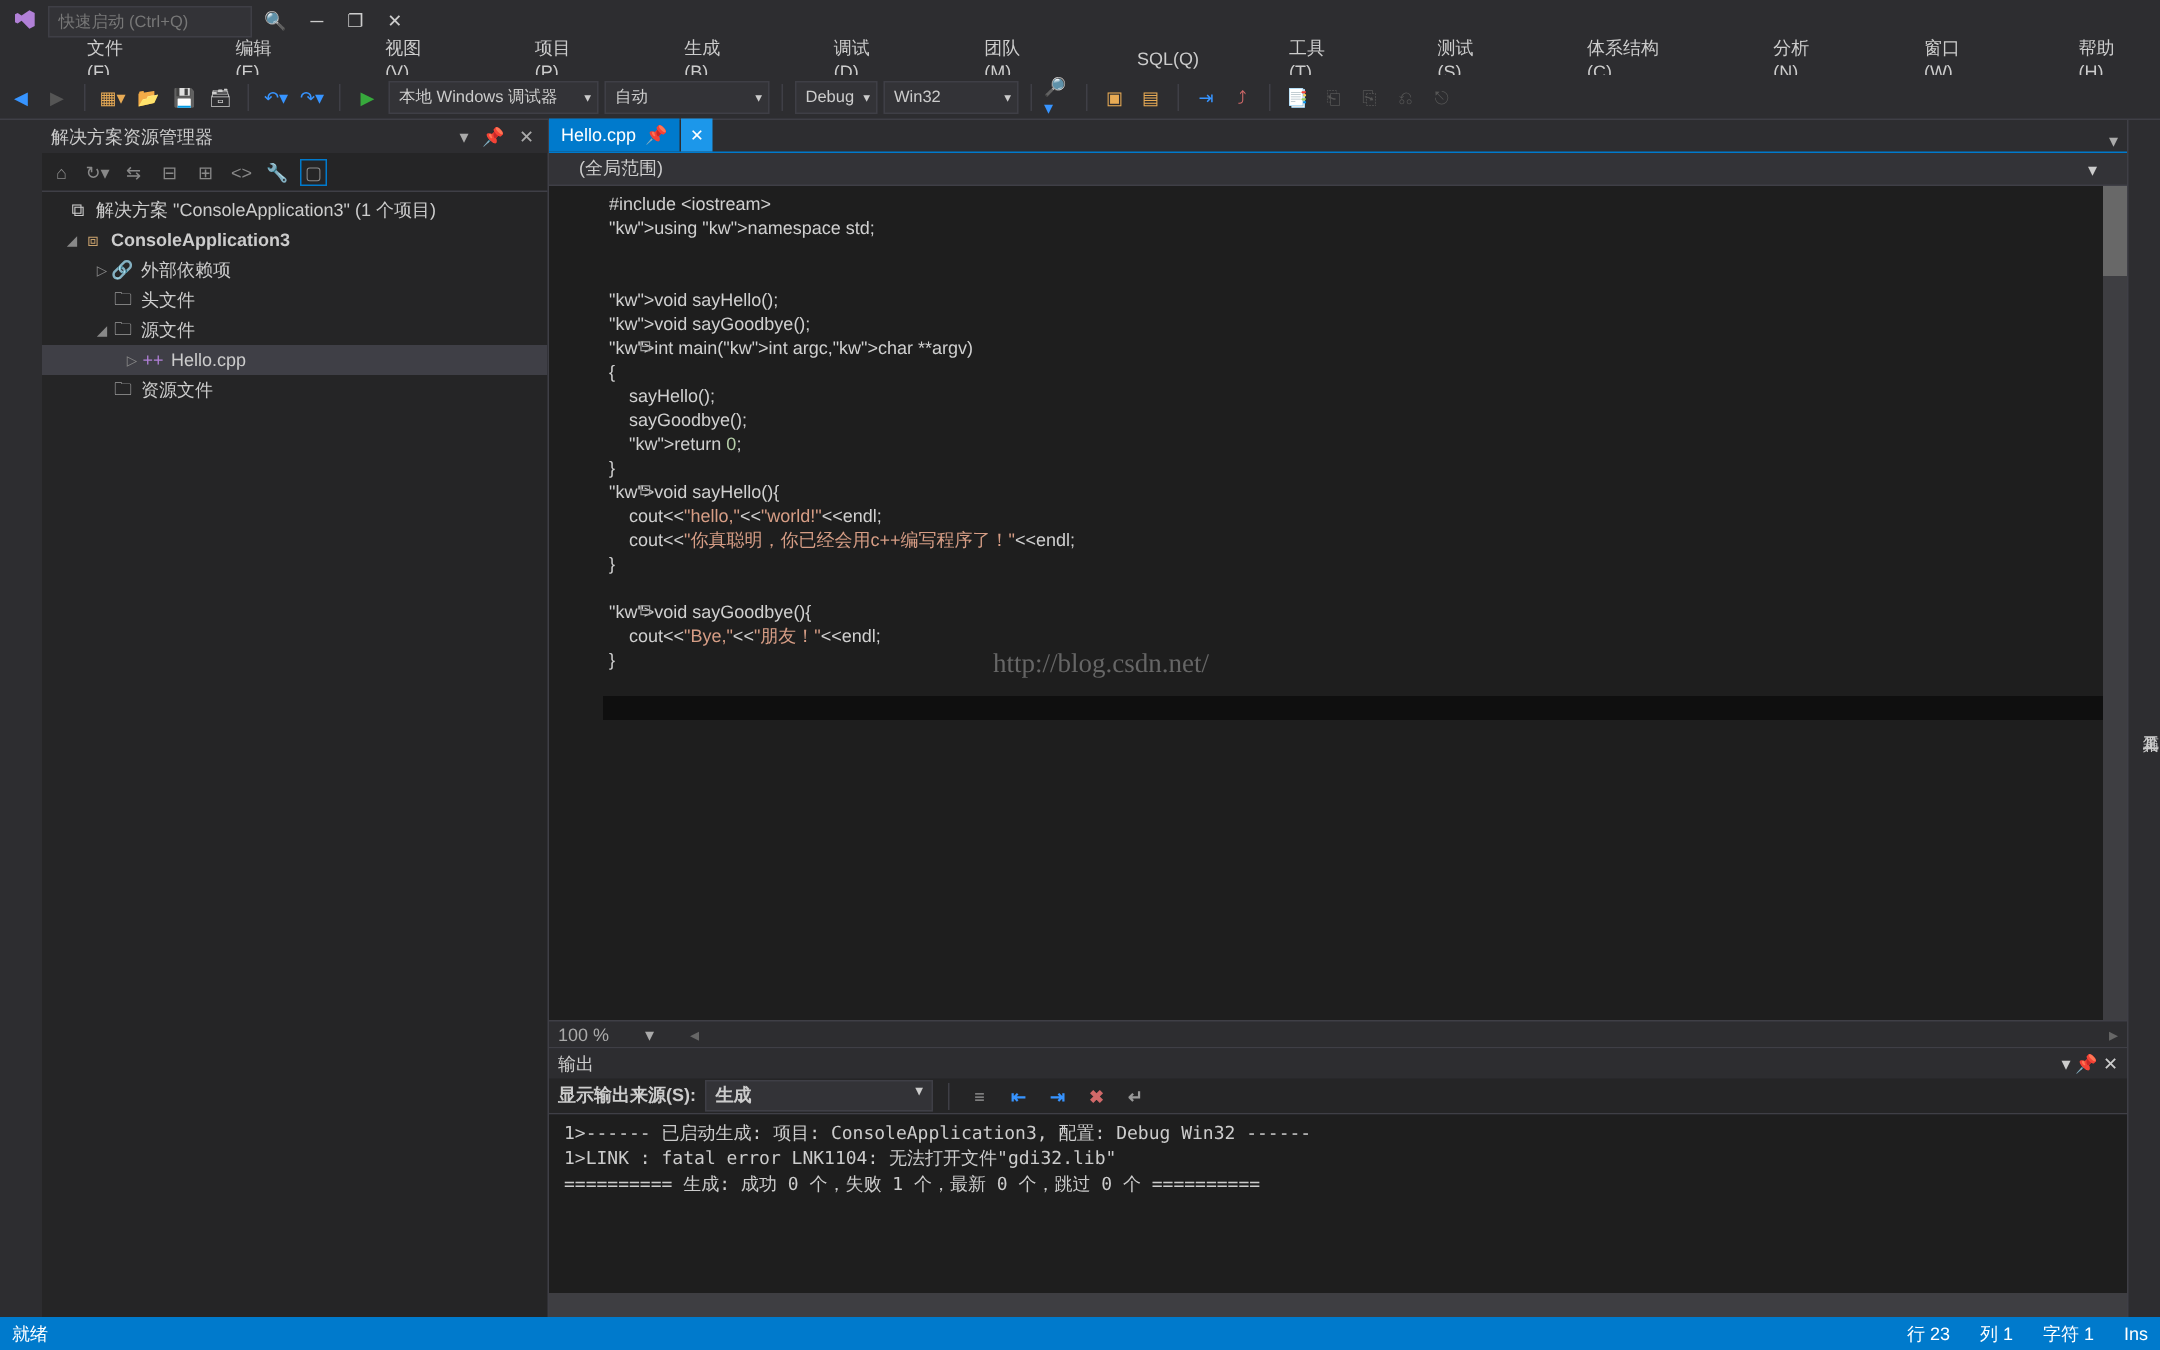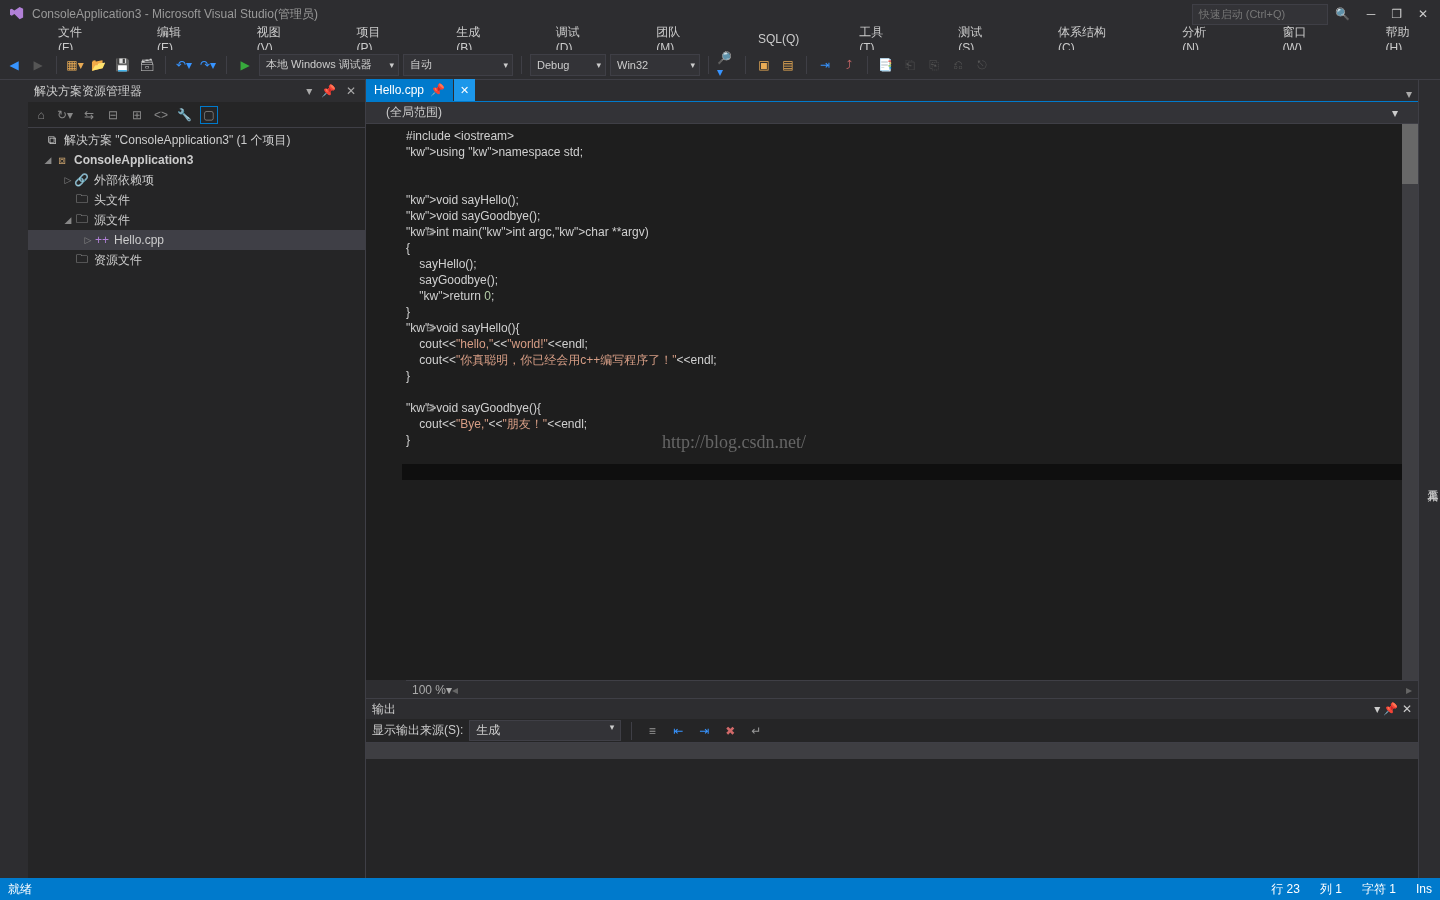--- a/index.html
+++ b/index.html
@@ -39,45 +39,44 @@
 .editor { flex:1; background:#1e1e1e; position:relative; overflow:hidden; font-family:Consolas,monospace; font-size:13px; display:flex; }
 .gutter { width:36px; background:#1e1e1e; }
 .code { flex:1; padding:4px 0 0 4px; white-space:pre; color:#d0d0d0; line-height:16px; position:relative;}
 .code .str { color:#d69d85; }
 .code .num { color:#b5cea8; }
 .fold { position:absolute; left:24px; color:#a0a0a0; font-size:10px; line-height:16px; }
 .watermark { position:absolute; top:310px; left:260px; color:#666; font-family:serif; font-size:18px; }
 .highlight-line { position:absolute; left:0; right:16px; top:340px; height:16px; background:#0f0f0f; }
 .editor-scroll { position:absolute; right:0; top:0; bottom:0; width:16px; background:#3e3e42; }
 .editor-scroll .thumb { width:100%; height:60px; background:#686868; }
-.zoombar { height:18px; background:#2d2d30; border-top:1px solid #3f3f46; display:flex; align-items:center; padding:0 6px; color:#aaa; font-size:11px; gap:0;margin-left:40px;}
+.zoombar { height:18px; background:#2d2d30; border-top:1px solid #3f3f46; display:flex; align-items:center; padding:0 6px; color:#aaa; font-size:11px; gap:24px;}
 .zoombar .spacer{flex:1}
 .output { height:180px; display:flex; flex-direction:column; background:#252526; border-top:1px solid #3f3f46;}
 .out-header { height:20px; background:#2d2d30; display:flex; align-items:center; padding:0 6px; justify-content:space-between; color:#ccc;}
-.out-toolbar { height:24px; display:flex; align-items:center; padding:0 6px; gap:6px; border-bottom:1px solid #3f3f46;}
+.out-toolbar { height:24px; display:flex; align-items:center; padding:0 6px; gap:6px; border-bottom:1px solid #3f3f46;font-weight:bold;}
 .out-toolbar .lbl { color:#ccc; }
 .out-toolbar .sel { background:#333337; border:1px solid #3f3f46; padding:1px 120px 1px 6px; position:relative; }
 .out-toolbar .sel::after{content:"▾";position:absolute;right:6px;font-size:9px;}
 .out-body { flex:1; background:#1e1e1e; padding:4px 10px; font-family:"NSimSun","SimSun",Consolas,monospace; font-size:12px; color:#ccc; white-space:pre; overflow:auto; position:relative;}
 .out-scroll-h{height:16px;background:#3e3e42;}
 .rightstrip { width:22px; background:#2d2d30; border-left:1px solid #3f3f46; writing-mode:vertical-rl; text-align:center; padding-top:6px; color:#ccc; font-size:11px; }
 .statusbar { height:22px; background:#007acc; color:#ffffff; display:flex; align-items:center; padding:0 8px; font-size:12px; gap:20px; }
 .statusbar .spacer { flex:1; }
 svg{width:14px;height:14px;}
 </style>
 </head>
 <body>
 
 <div class="titlebar">
   <span class="logo">
     <svg viewBox="0 0 16 16">
         <path fill="#b180d7" d="M11 1l4 2v10l-4 2-6-6-3 2-2-1V4l2-1 3 2 6-4z"></path>
       </svg>
   </span>
-  <span class="title">ConsoleApplication3 - Microsoft Visual Studio(管理员)</span>
   <span class="quick">快速启动 (Ctrl+Q)</span>
   <span class="winbtn">🔍</span>
   <span class="winbtn">─</span>
   <span class="winbtn">❐</span>
   <span class="winbtn">✕</span>
 </div>
 
 <div class="menubar" id="menubar">
     <span>文件(F)</span>
     <span>编辑(E)</span>
@@ -104,21 +103,21 @@
   <span class="tbtn">💾</span>
   <span class="tbtn">🗃</span>
   <span class="tsep"></span>
   <span class="tbtn" style="color:#3794ff">↶▾</span>
   <span class="tbtn" style="color:#3794ff">↷▾</span>
   <span class="tsep"></span>
   <span class="tbtn play">▶</span>
   <span class="tdrop" style="width:140px">本地 Windows 调试器</span>
   <span class="tdrop" style="width:110px">自动</span>
   <span class="tsep"></span>
-  <span class="tdrop" style="width:76px">Debug</span>
+  <span class="tdrop" style="width:55px">Debug</span>
   <span class="tdrop" style="width:90px">Win32</span>
   <span class="tsep"></span>
   <span class="tbtn" style="color:#3794ff">🔎▾</span>
   <span class="tsep"></span>
   <span class="tbtn" style="color:#e8ab55">▣</span>
   <span class="tbtn" style="color:#e8ab55">▤</span>
   <span class="tsep"></span>
   <span class="tbtn" style="color:#3794ff">⇥</span>
   <span class="tbtn" style="color:#d16969">⤴</span>
   <span class="tsep"></span>
@@ -235,20 +234,23 @@
       <div class="out-toolbar">
         <span class="lbl">显示输出来源(S):</span>
         <span class="sel">生成</span>
         <span class="tsep"></span>
         <span class="tbtn" style="color:#999">≡</span>
         <span class="tbtn" style="color:#3794ff">⇤</span>
         <span class="tbtn" style="color:#3794ff">⇥</span>
         <span class="tbtn" style="color:#d16969">✖</span>
         <span class="tbtn" style="color:#999">↵</span>
       </div>
+      <div class="out-body" id="outbody">1&gt;------ 已启动生成: 项目: ConsoleApplication3, 配置: Debug Win32 ------
+1&gt;LINK : fatal error LNK1104: 无法打开文件"gdi32.lib"
+========== 生成: 成功 0 个，失败 1 个，最新 0 个，跳过 0 个 ==========</div>
       <div class="out-scroll-h"></div>
     </div>
   </div>
 
   <div class="rightstrip">工具箱</div>
 </div>
 
 <div class="statusbar">
   <span>就绪</span>
   <span class="spacer"></span>

